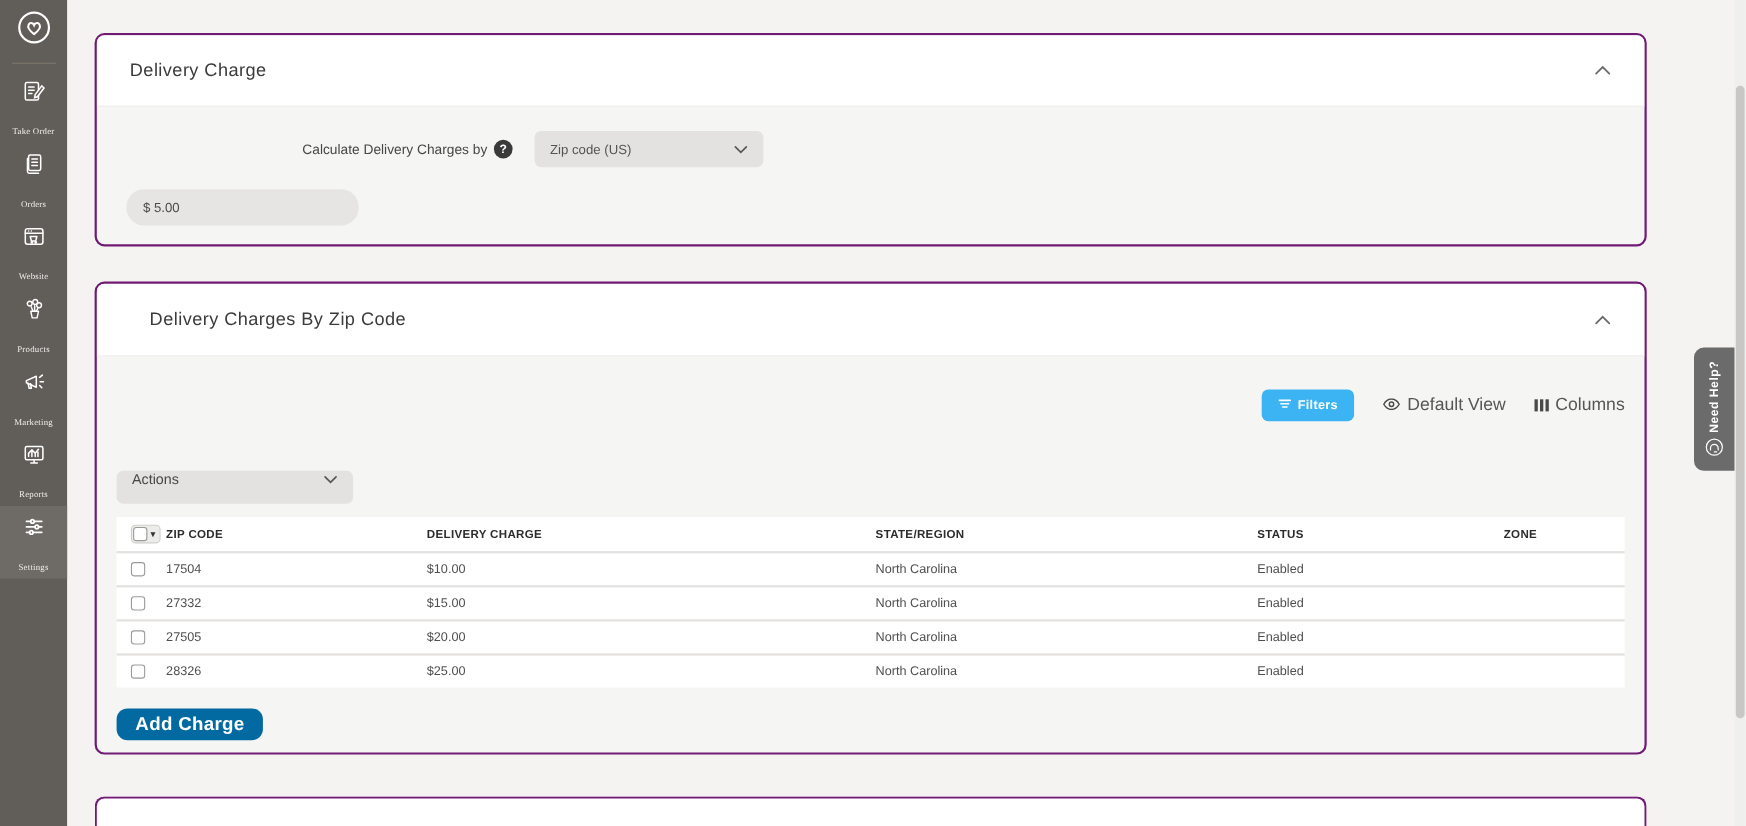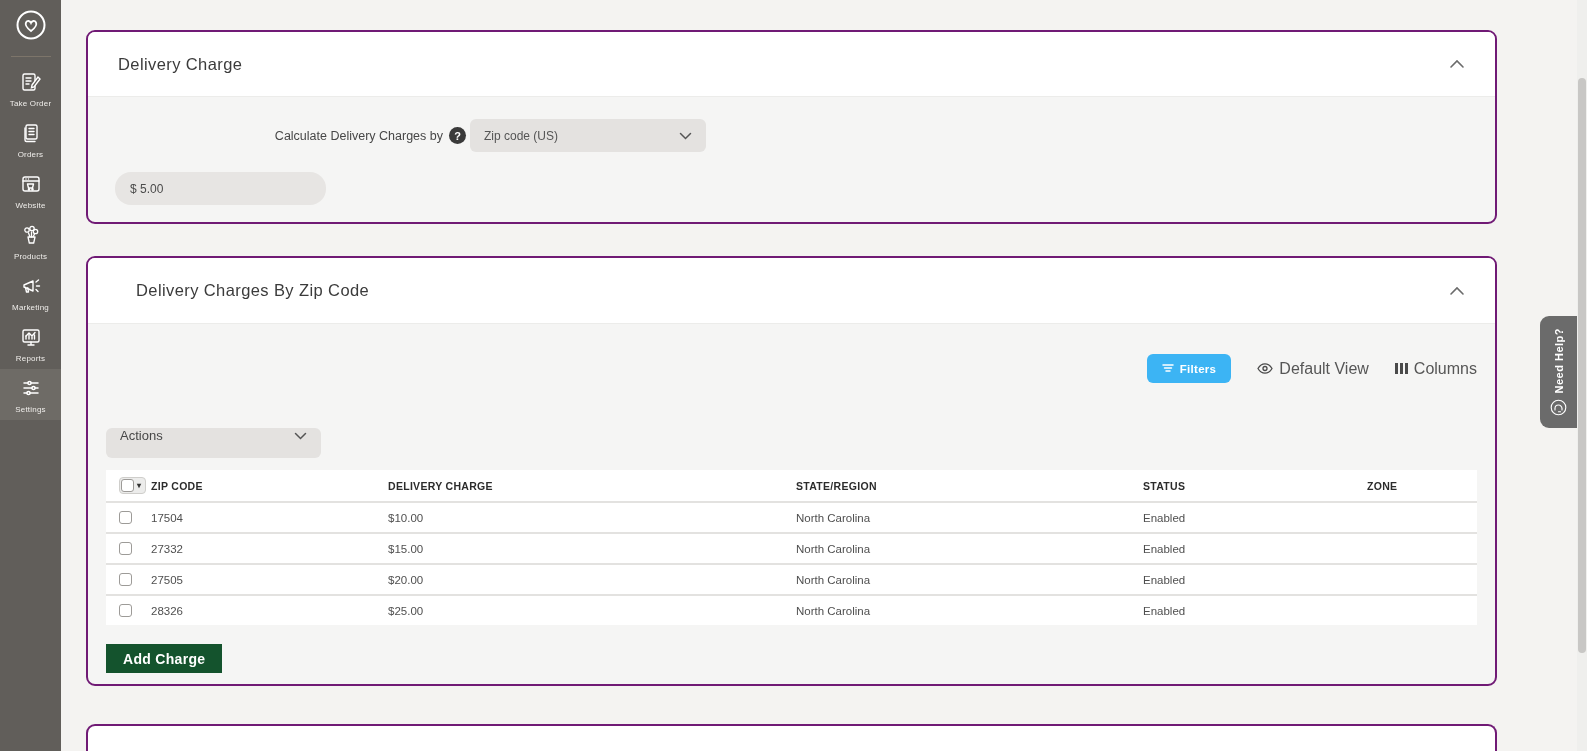--- a/index.html
+++ b/index.html
@@ -13,21 +13,21 @@
   
   .sidebar {
     position:absolute; left:0; top:0; width:61px; height:751px;
     background:#615e5a; z-index:5;
     display:flex; flex-direction:column; align-items:center;
   }
   .logo-wrap { padding:8px 0 10px; }
   .sidebar-divider { width:40px; border-top:1px solid #7d756a; margin-bottom:6px; }
   .nav-item {
     width:61px; padding:8px 0 6px; display:flex; flex-direction:column;
-    align-items:center; gap:6px; cursor:pointer;
+    align-items:center; gap:21px; cursor:pointer;font-family:Liberation Serif, serif;
   }
   .nav-item.active { background:#6e6b66; }
   .nav-label { font-size:8px; color:#efedea; letter-spacing:.2px; }
   .nav-icon svg { display:block; }
   
   .main { position:absolute; left:61px; top:0; width:1486px; height:751px; }
   .card {
     margin:0 50px 0 25px;
     background:#f5f5f4;
     border:2px solid #701a75;
@@ -48,21 +48,21 @@
   
   .form-area { padding:22px 0 0 0; }
   .form-row { display:flex; align-items:center; margin-bottom:20px; }
   .form-label { width:355px; text-align:right; font-size:12.5px; color:#474747; }
   .help-icon {
     width:17px; height:17px; border-radius:50%; background:#3a3a3a; color:#fff;
     font-size:11px; font-weight:bold; display:inline-flex; align-items:center;
     justify-content:center; margin-left:6px; cursor:pointer; flex:0 0 auto;
   }
   .select-box {
-    margin-left:4px; width:236px; height:33px; background:#e4e2e0; border-radius:6px;
+    margin-left:20px; width:208px; height:33px; background:#e4e2e0; border-radius:6px;
     display:flex; align-items:center; justify-content:space-between;
     padding:0 14px; font-size:12px; color:#555; cursor:pointer;
   }
   .fee-input {
     margin-left:27px; width:211px; height:33px; background:#e7e5e3; border:none;
     border-radius:16px; padding:16px 15px; font-size:12px; color:#4b4b4b;
     font-family:"Liberation Sans", sans-serif;
   }
   
   .card2-body { padding:0 18px; }
@@ -98,22 +98,22 @@
     width:13px; height:13px; border:1.5px solid #9d9b98; border-radius:3px;
     background:#fff; cursor:pointer;
   }
   .cb-split {
     display:flex; align-items:center; background:#ececeb; border:1px solid #cfcecb;
     border-radius:4px; padding:1px; gap:3px; cursor:pointer;
   }
   .cb-split .checkbox { border-width:1px; }
   .caret-down { font-size:8px; color:#333; padding-right:3px; }
   .add-charge-btn {
-    margin-top:19px; background:#14532d; color:#fff; border:none; border-radius:0;
-    height:29px; padding:0 17px; font-size:14px; font-weight:bold; letter-spacing:.3px;
+    margin-top:19px; background:#0369a1; color:#fff; border:none; border-radius:10px;
+    height:29px; padding:0 17px; font-size:17px; font-weight:bold; letter-spacing:.3px;
     cursor:pointer; font-family:"Liberation Sans", sans-serif;
   }
   
   .need-help {
     position:absolute; right:10px; top:316px; width:37px; height:112px;
     background:#6b6b6b; border-radius:9px 0 0 9px; z-index:20;
     display:flex; flex-direction:column; align-items:center; justify-content:space-between;
     padding:12px 0 8px; cursor:pointer;
   }
   .need-help-text {

